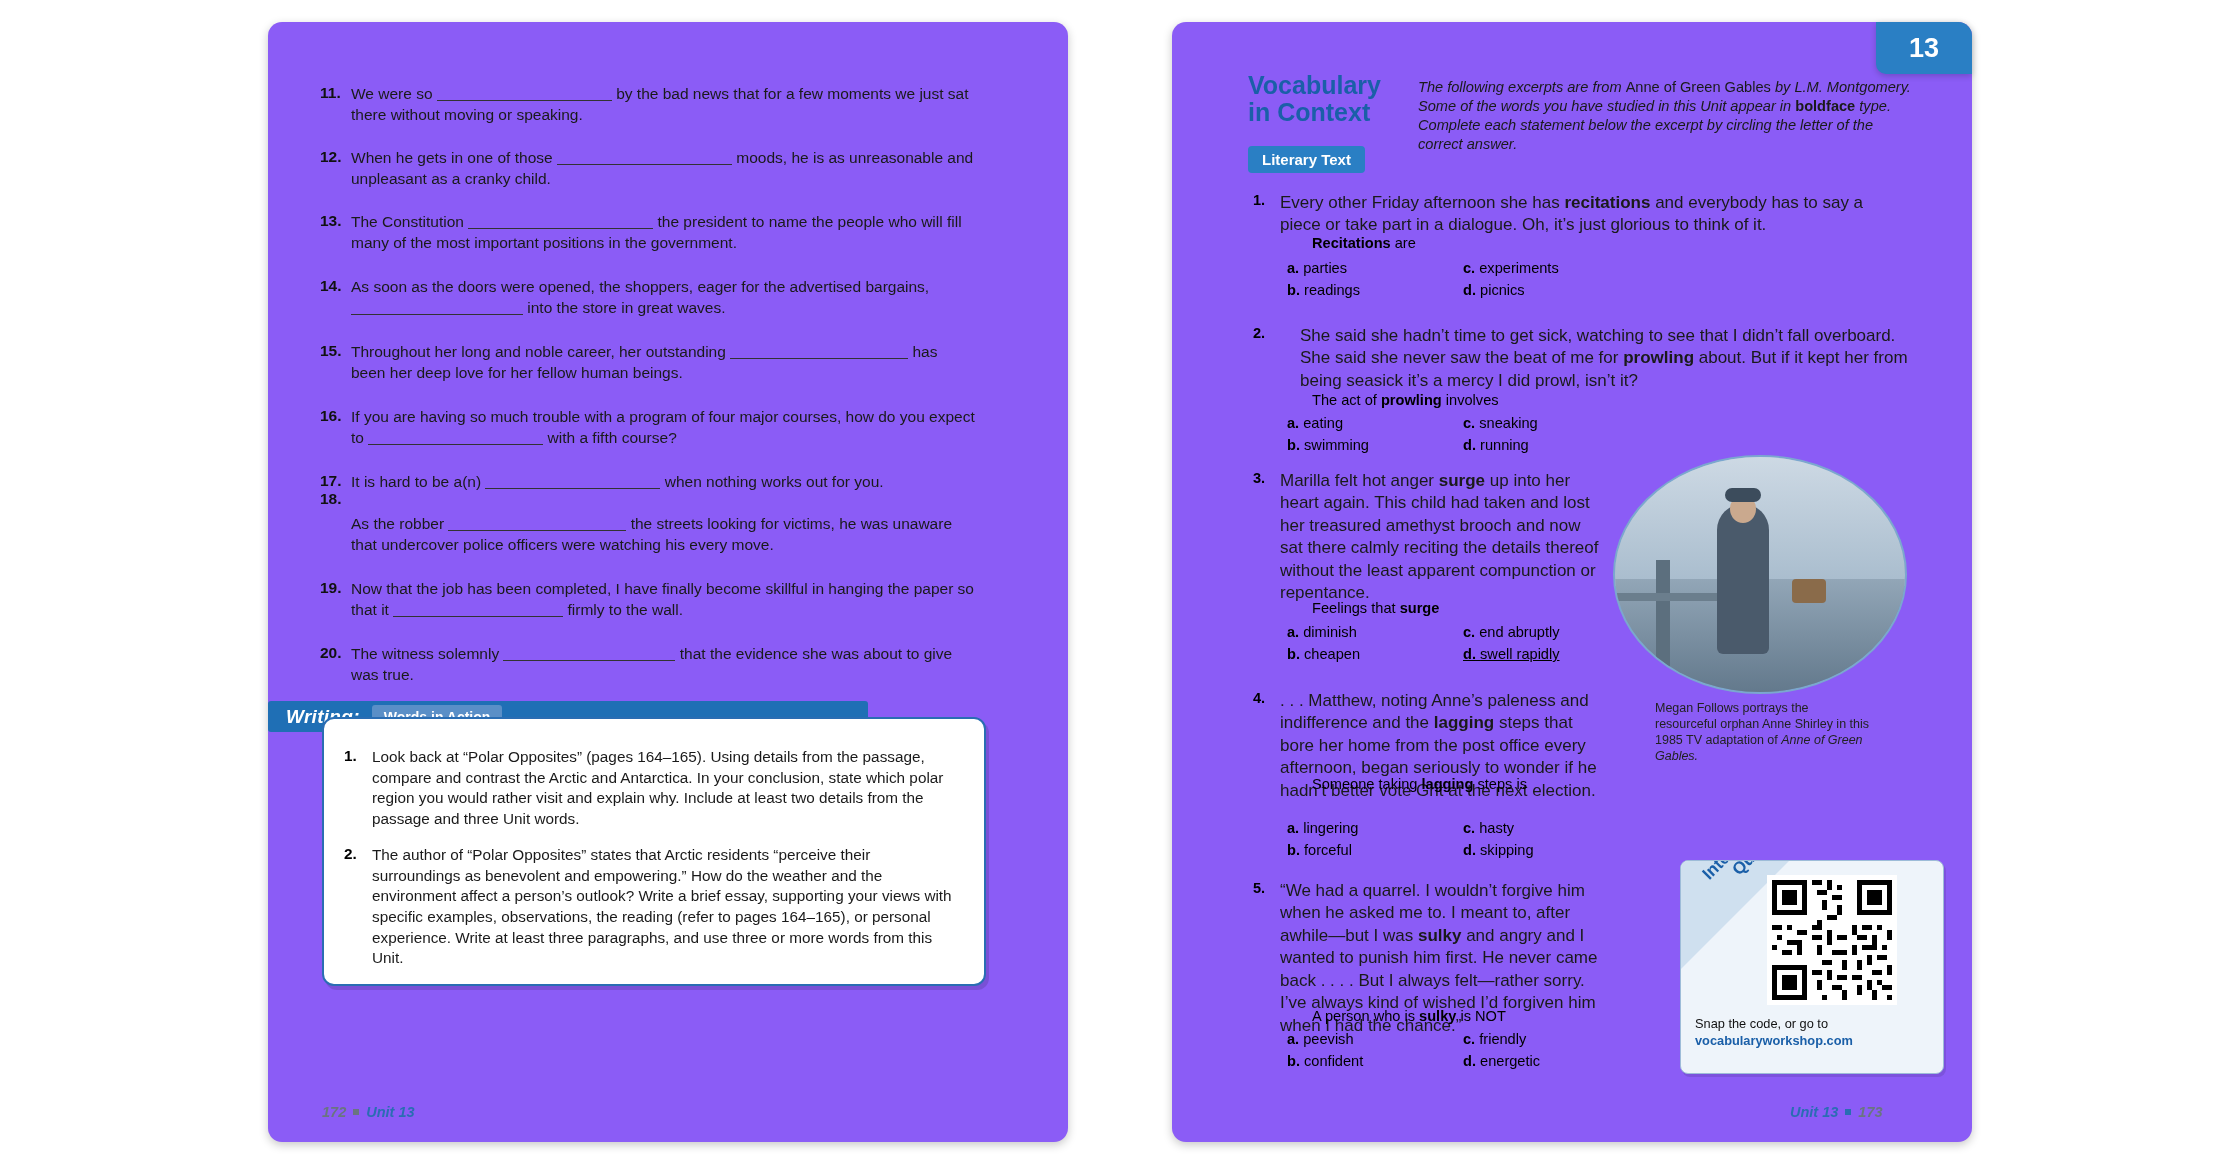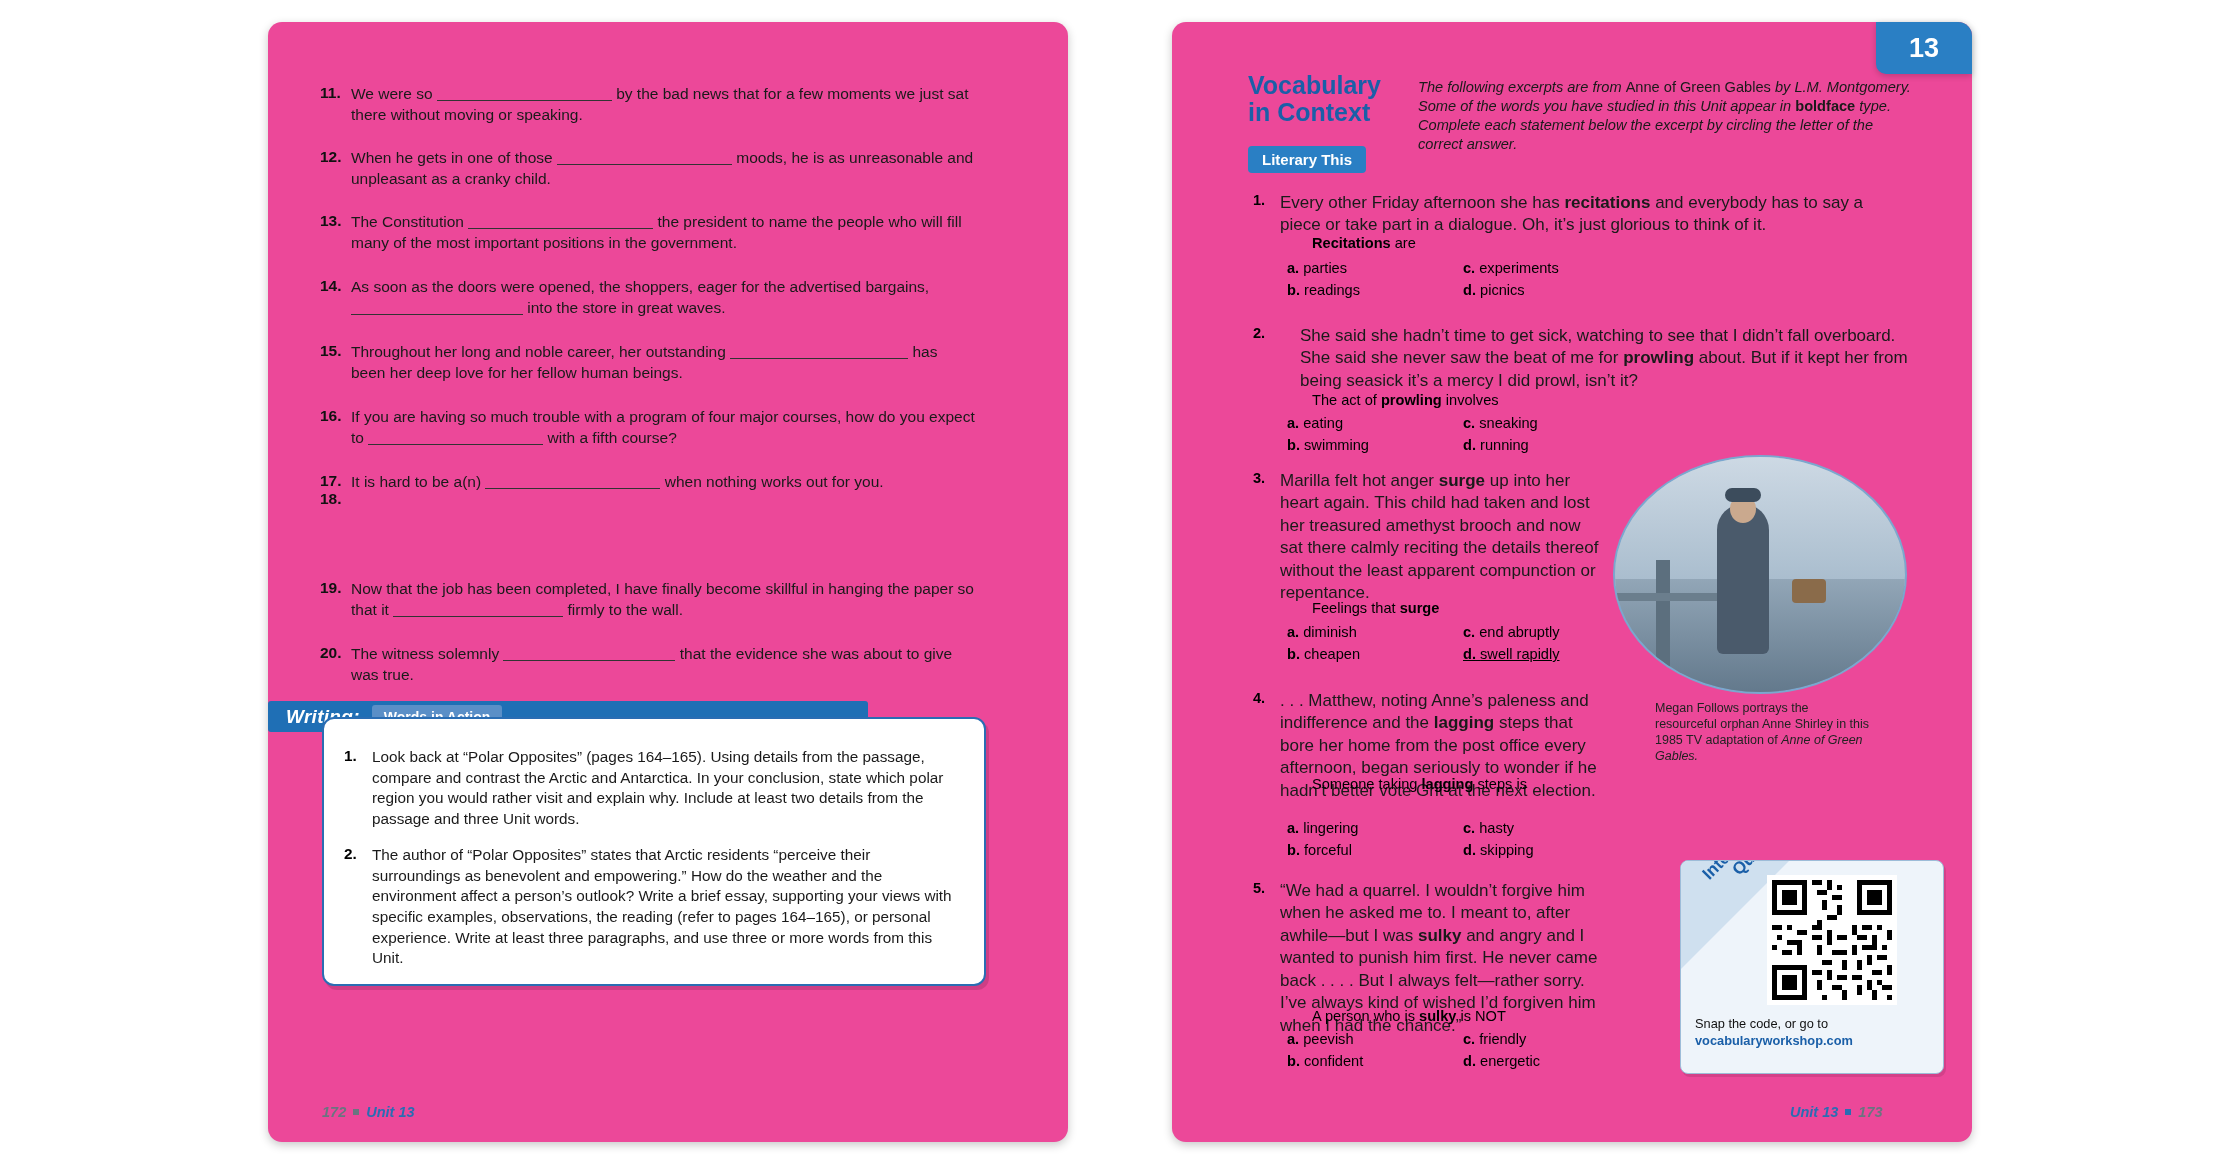--- a/index.html
+++ b/index.html
@@ -4,21 +4,21 @@
 <style>
   html,body{margin:0;padding:0;}
   body{
     width:2226px;height:1165px;background:#ffffff;
     font-family:"Liberation Sans", sans-serif;
     overflow:hidden;
   }
   .spread{position:relative;width:2226px;height:1165px;}
 
   .page{
-    position:absolute;background:#ec4899;border-radius:14px;
+    position:absolute;background:#8b5cf6;border-radius:14px;
     box-shadow:0 3px 10px rgba(0,0,0,0.22);
   }
   .page-left{left:268px;top:22px;width:800px;height:1120px;}
   .page-right{left:1172px;top:22px;width:800px;height:1120px;}
   .qnum{position:absolute;font-weight:bold;font-size:15.5px;color:#111;}
   .qtext{position:absolute;font-size:15.5px;line-height:1.33;color:#1a1a1a;}
   .blank{display:inline-block;border-bottom:1.4px solid #333;height:0.95em;vertical-align:-2px;}
 
   .writing-bar{
     position:absolute;left:267px;top:700px;width:600px;height:31px;
@@ -142,20 +142,23 @@
     <div class="qtext" style="left:83px;top:385px;width:625px;">
       If you are having so much trouble with a program of four major courses, how do you expect to <span class="blank" style="width:175px;"></span> with a fifth course?
     </div>
 
     <div class="qnum" style="left:52px;top:450px;">17.</div>
     <div class="qtext" style="left:83px;top:450px;width:625px;">
       It is hard to be a(n) <span class="blank" style="width:175px;"></span> when nothing works out for you.
     </div>
 
     <div class="qnum" style="left:52px;top:468px;">18.</div>
+    <div class="qtext" style="left:83px;top:492px;width:625px;">
+      As the robber <span class="blank" style="width:178px;"></span> the streets looking for victims, he was unaware that undercover police officers were watching his every move.
+    </div>
 
     <div class="qnum" style="left:52px;top:557px;">19.</div>
     <div class="qtext" style="left:83px;top:557px;width:625px;">
       Now that the job has been completed, I have finally become skillful in hanging the paper so that it <span class="blank" style="width:170px;"></span> firmly to the wall.
     </div>
 
     <div class="qnum" style="left:52px;top:622px;">20.</div>
     <div class="qtext" style="left:83px;top:622px;width:625px;">
       The witness solemnly <span class="blank" style="width:172px;"></span> that the evidence she was about to give was true.
     </div>
@@ -177,21 +180,21 @@
     <span class="pg">172</span><span class="sq"></span><span>Unit 13</span>
   </div>
 
   <div class="page page-right"></div>
 
   <div class="unit-tab">13</div>
 
   <div class="voc-title">
     <span>Vocabulary</span><br><span>in Context</span>
   </div>
-  <div class="lit-chip">Literary This</div>
+  <div class="lit-chip">Literary Text</div>
 
   <div class="voc-intro">
     <span>The following excerpts are from </span><span class="rom">Anne of Green Gables</span><span> by L.M. Montgomery. Some of the words you have studied in this Unit appear in </span><b>boldface</b><span> type. Complete each statement below the excerpt by circling the letter of the correct answer.</span>
   </div>
 
   <div class="qn2" style="left:1253px;top:192px;">1.</div>
   <div class="qr2" style="left:1280px;top:192px;width:595px;">
     <span>Every other Friday afternoon she has </span><b>recitations</b><span> and everybody has to say a piece or take part in a dialogue. Oh, it’s just glorious to think of it.</span>
   </div>
   <div class="stem" style="left:1312px;top:235px;">

